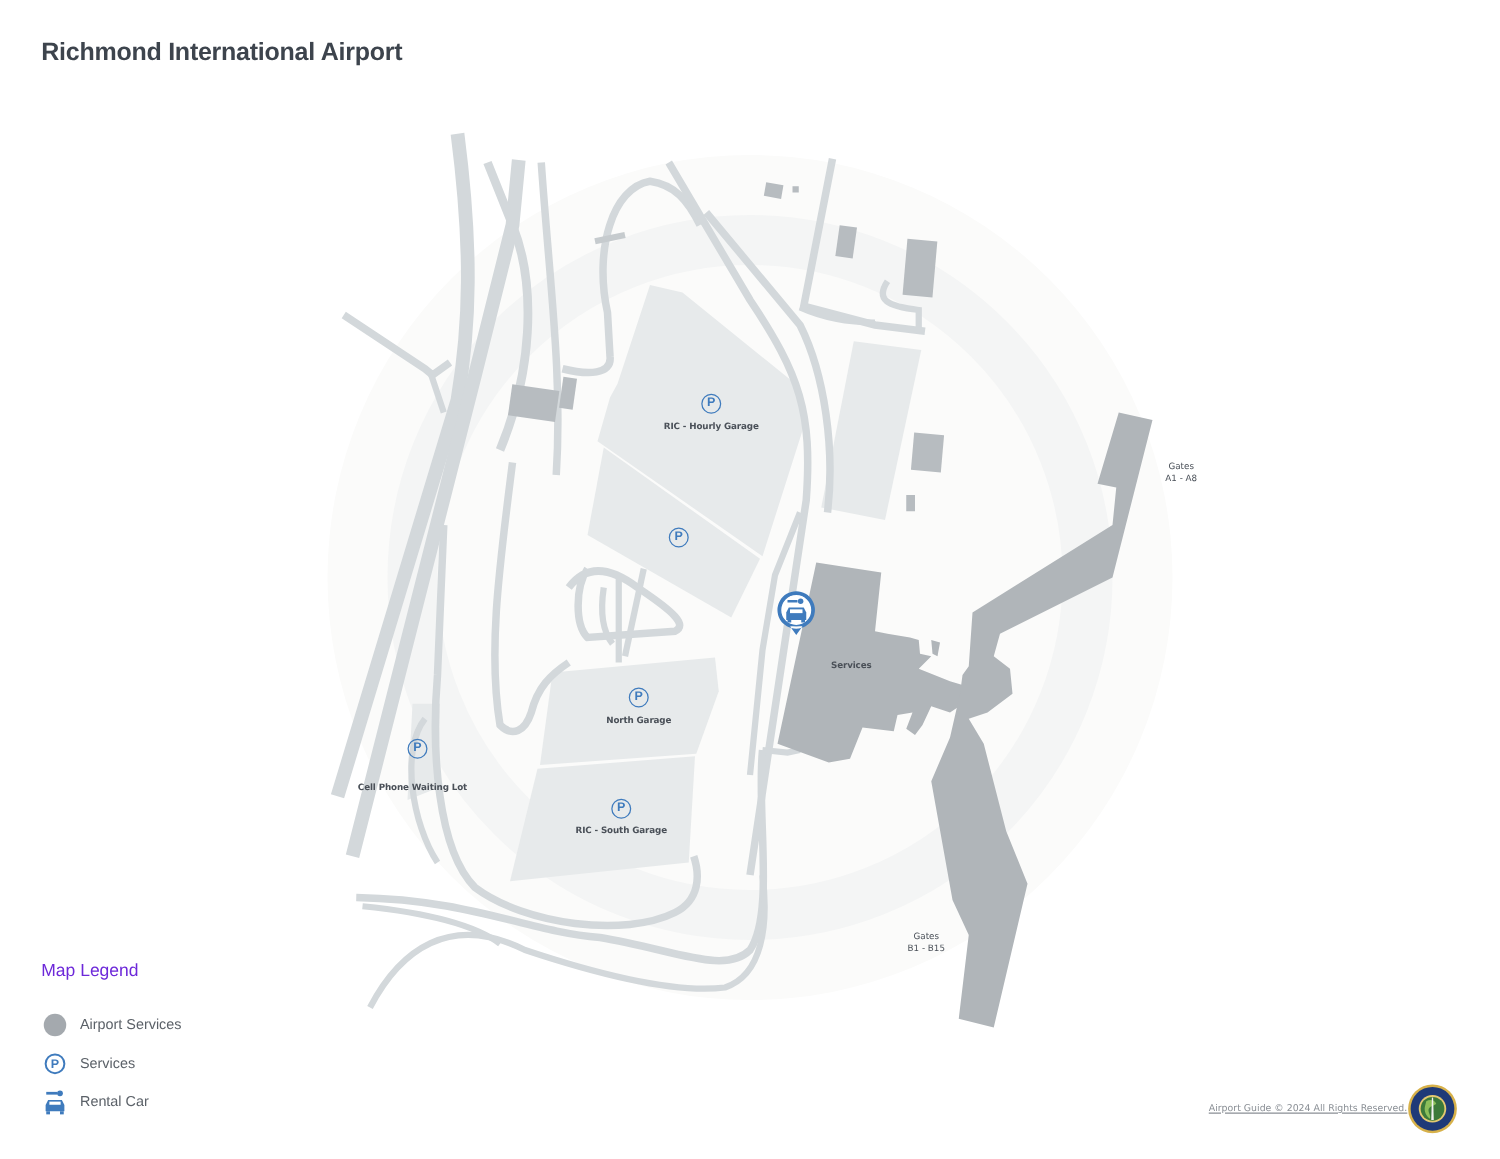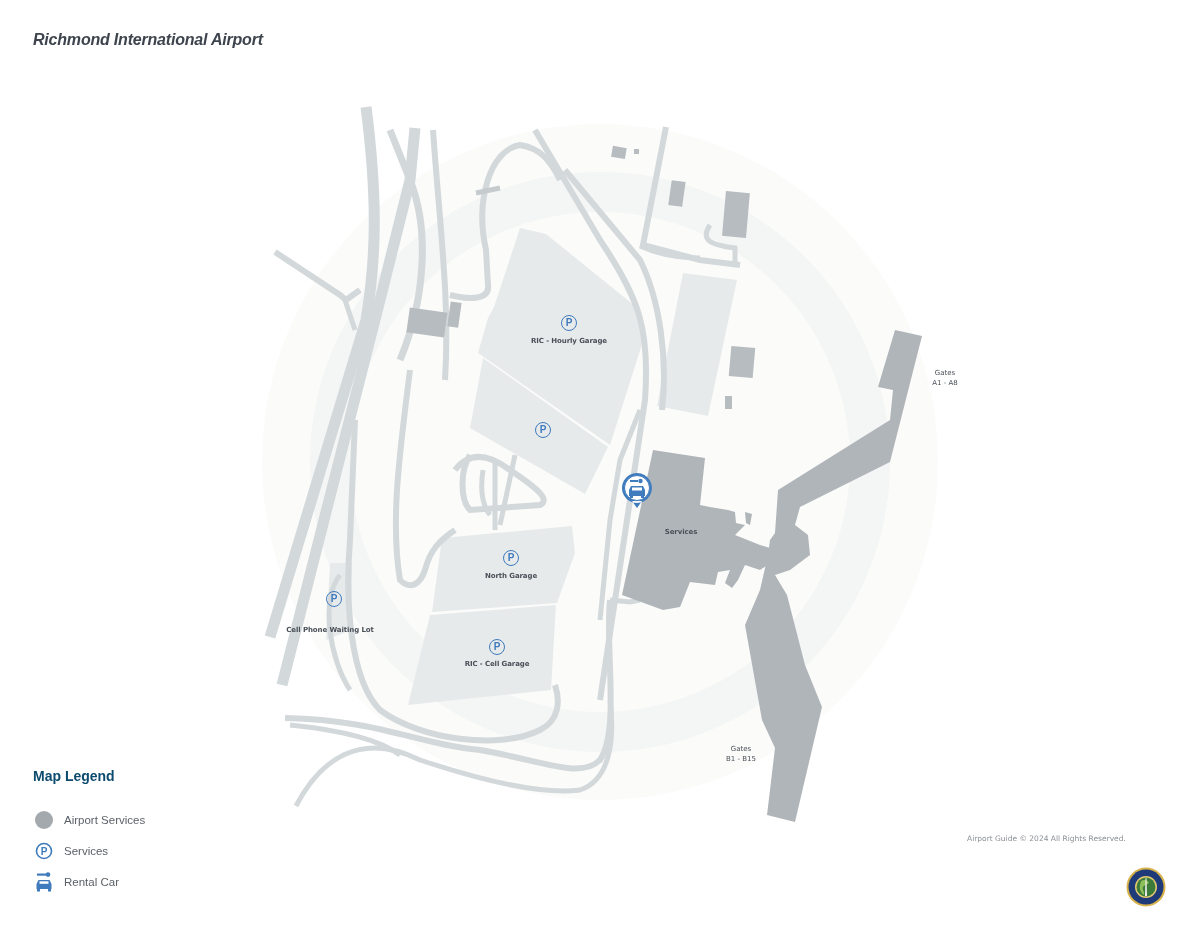--- a/index.html
+++ b/index.html
@@ -1,27 +1,27 @@
 <!DOCTYPE html>
 <html><head>
 <meta charset="utf-8">
 <style>
   html, body { margin:0; padding:0; background:#ffffff; }
   body { width:1200px; height:927px; position:relative; overflow:hidden; font-family:"Liberation Sans", sans-serif; }
-  .title { position:absolute; left:33px; top:31px; font-size:16px; font-weight:bold; color:#3d444d; letter-spacing:-0.2px;font-style:italic; }
+  .title { position:absolute; left:33px; top:31px; font-size:20px; font-weight:bold; color:#3d444d; letter-spacing:-0.2px; }
   .map { position:absolute; left:0; top:0; width:1200px; height:927px; }
   .map-label { position:absolute; font-size:7px; font-weight:bold; color:#4a5058; text-align:center; white-space:nowrap; transform:translateX(-50%); line-height:10px; font-family:"DejaVu Sans", sans-serif; letter-spacing:-0.1px; }
   .gate-label { position:absolute; font-size:7px; color:#4a5058; text-align:center; transform:translateX(-50%); line-height:10px; font-family:"DejaVu Sans", sans-serif; }
   .p-marker { position:absolute; width:14px; height:14px; border:1.6px solid #3f7bbd; border-radius:50%; transform:translate(-50%,-50%); color:#3f7bbd; font-size:10px; font-weight:bold; text-align:center; line-height:14px; box-sizing:content-box; cursor:pointer; background:rgba(255,255,255,0.0); }
   .rental-pin { position:absolute; left:621px; top:472px; width:32px; height:38px; cursor:pointer; }
-  .legend-title { position:absolute; left:33px; top:768px; font-size:14px; font-weight:bold; color:#0c4a6e; }
+  .legend-title { position:absolute; left:33px; top:768px; font-size:14px; font-weight:normal; color:#6d28d9; }
   .legend-item { position:absolute; left:33px; height:22px; display:flex; align-items:center; }
   .legend-icon { width:22px; height:22px; display:flex; align-items:center; justify-content:center; }
   .legend-label { margin-left:9px; font-size:11.5px; color:#5b6168; }
-  .footer { position:absolute; left:967px; top:834px; font-size:7.5px; color:#8a8f95; font-family:"DejaVu Sans", sans-serif; }
+  .footer { position:absolute; left:967px; top:882px; font-size:7.5px; color:#8a8f95; font-family:"DejaVu Sans", sans-serif;text-decoration:underline; }
   .seal { position:absolute; left:1126px; top:867px; width:40px; height:40px; }
 </style>
 </head>
 <body>
 
 <div class="title">Richmond International Airport</div>
 
 <svg class="map" viewBox="0 0 1200 927" xmlns="http://www.w3.org/2000/svg">
 
   <circle cx="600" cy="462" r="338" fill="#fbfbfa"></circle>
@@ -87,21 +87,21 @@
 
 <div class="p-marker" style="left:569px;top:323px;">P</div>
 <div class="map-label" style="left:569px;top:336px;">RIC - Hourly Garage</div>
 
 <div class="p-marker" style="left:543px;top:430px;">P</div>
 
 <div class="p-marker" style="left:511px;top:558px;">P</div>
 <div class="map-label" style="left:511px;top:571px;">North Garage</div>
 
 <div class="p-marker" style="left:497px;top:647px;">P</div>
-<div class="map-label" style="left:497px;top:659px;">RIC - Cell Garage</div>
+<div class="map-label" style="left:497px;top:659px;">RIC - South Garage</div>
 
 <div class="p-marker" style="left:334px;top:599px;">P</div>
 <div class="map-label" style="left:330px;top:625px;text-align:right;">Cell Phone Waiting Lot</div>
 
 <div class="map-label" style="left:681px;top:527px;">Services</div>
 
 <div class="gate-label" style="left:945px;top:368px;">
   <div>Gates</div>
   <div>A1 - A8</div>
 </div>

